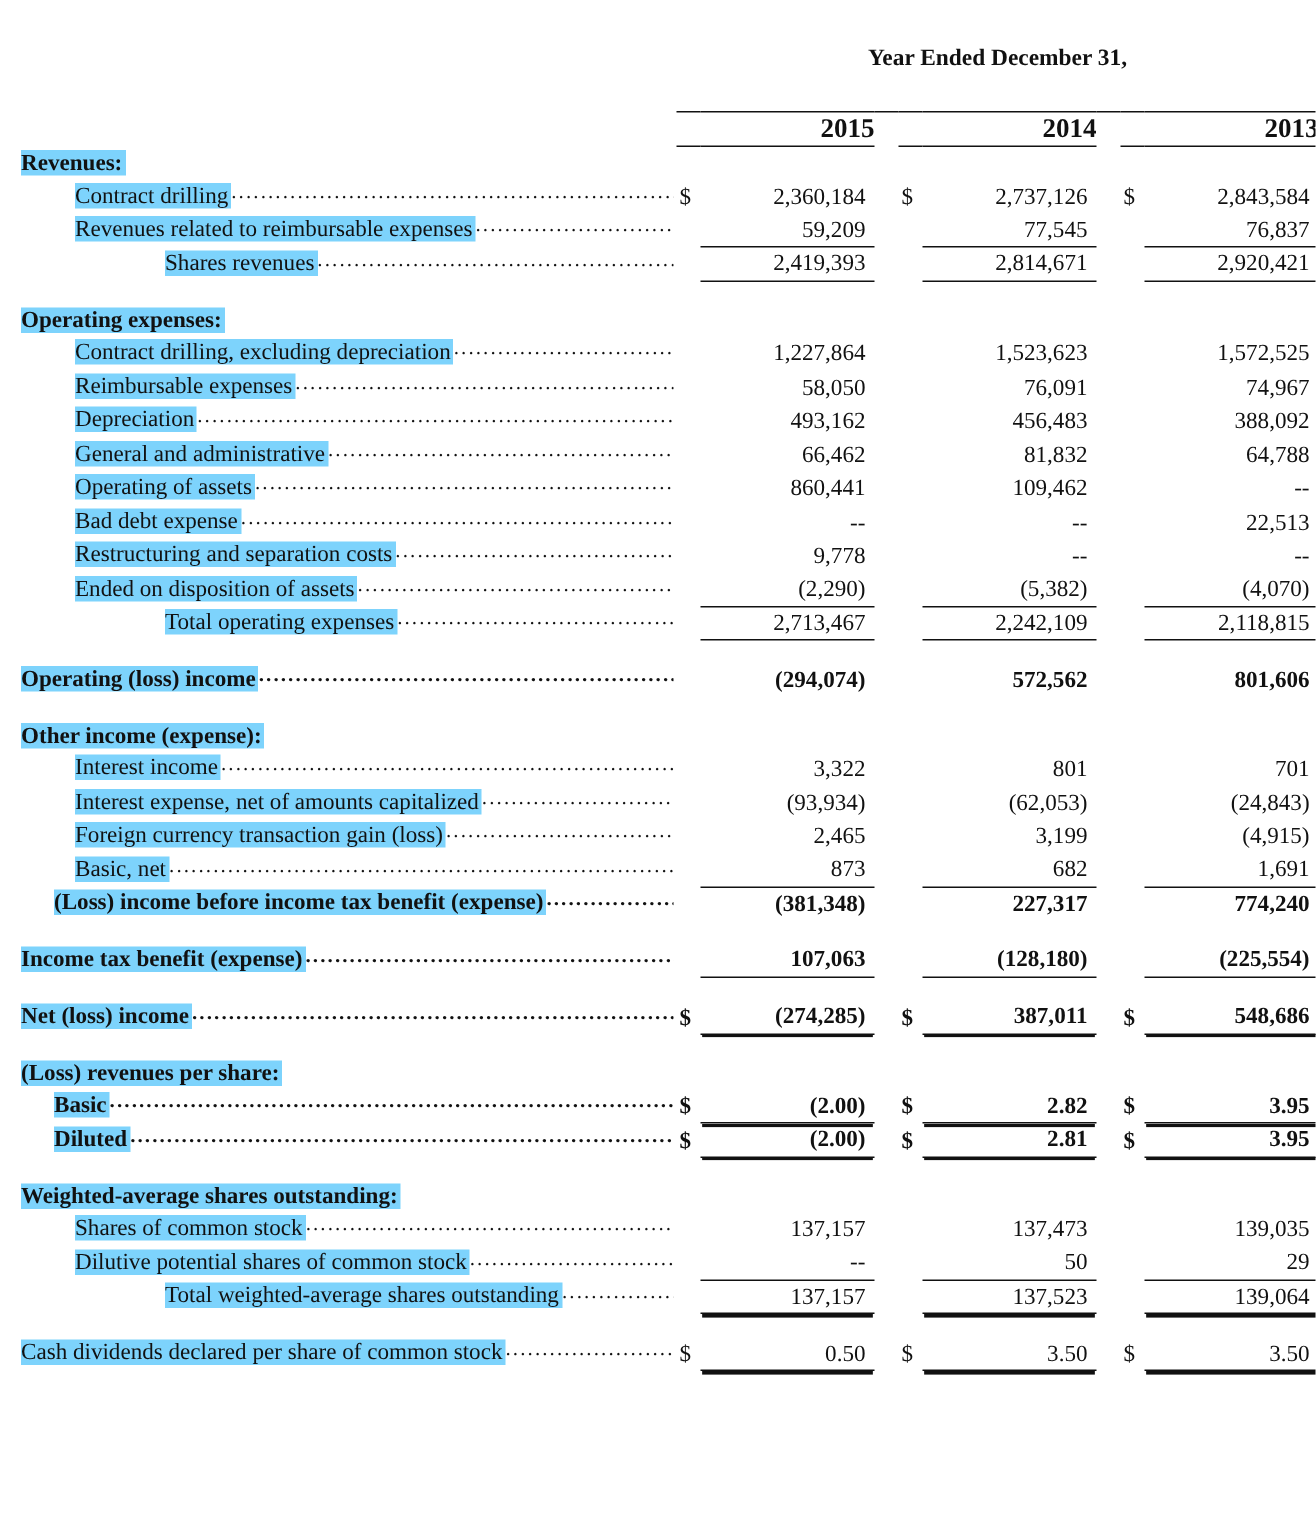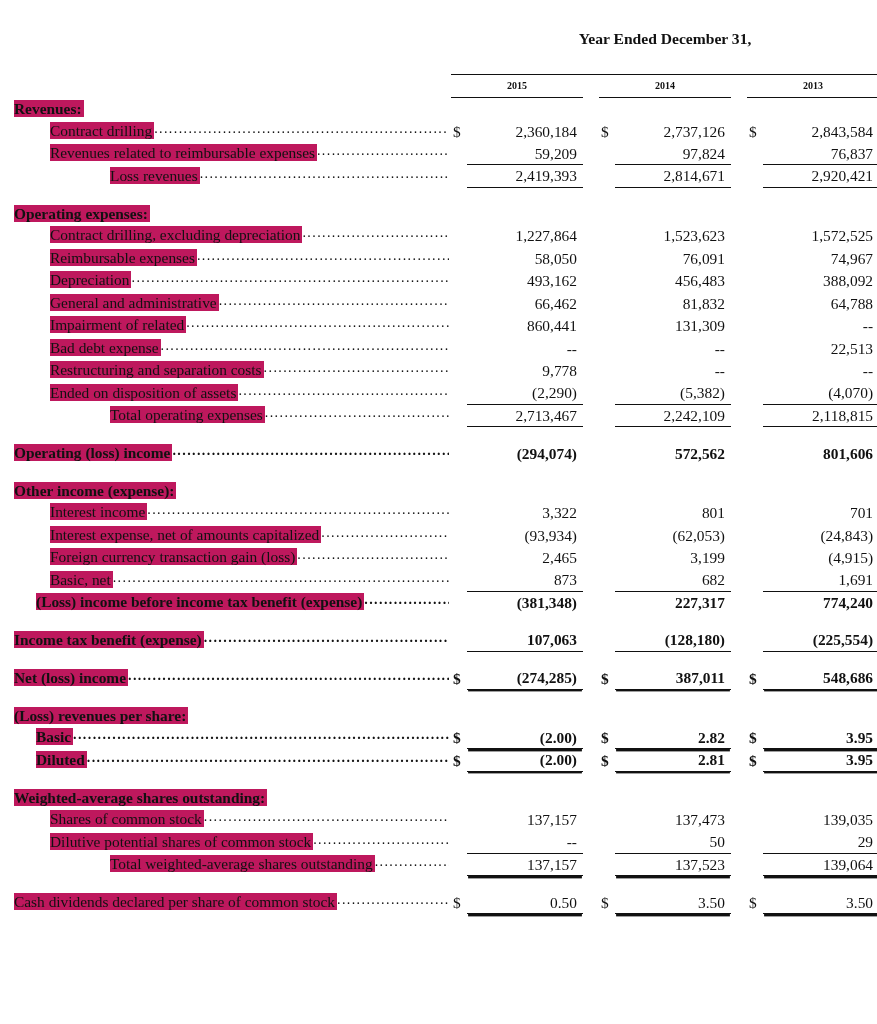--- a/index.html
+++ b/index.html
@@ -46,21 +46,21 @@
   td.label {
     position: relative;
     overflow: hidden;
     padding-right: 2px;
   }
   .lbl-inner {
     display: block;
     position: relative;
     overflow: hidden;
   }
-  .lbl-txt { background: #be185d; padding-right: 2px; }
+  .lbl-txt { background: #7dd3fc; padding-right: 2px; }
   .leader {
     position: relative;
     top: -3px;
     letter-spacing: 1.4px;
     font-size: 14px;
   }
 
   
   .ind0 { padding-left: 0px; }
   .ind1 { padding-left: 36px; }
@@ -85,23 +85,23 @@
   .rule-double {
     border-bottom: 1.2px solid #111;
     box-shadow: 0 3.5px 0 -1.1px #111;
   }
 
   
   .hdr-span {
     border-bottom: 1.3px solid #111;
   }
   td.hdr-year {
-    text-align: center;
+    text-align: right;
     font-weight: bold;
-    font-size: 10px;
+    font-size: 18px;
     padding-bottom: 1px;
   }
   .hdr-title {
     text-align: center;
     font-weight: bold;
     font-size: 15.6px;
     padding-bottom: 3px;
   }
 
   tr.spacer td { height: 15px; line-height: 15px; }
@@ -168,28 +168,28 @@
           <td class="num">2,843,584</td>
         </tr>
         <tr>
           <td class="label ind1">
             <span class="lbl-inner"><span class="lbl-txt">Revenues related to reimbursable expenses</span><span class="leader">........................................................................................................................</span></span>
           </td>
           <td class="cur"></td>
           <td class="num">59,209</td>
           <td></td>
           <td class="cur"></td>
-          <td class="num">97,824</td>
+          <td class="num">77,545</td>
           <td></td>
           <td class="cur"></td>
           <td class="num">76,837</td>
         </tr>
         <tr>
           <td class="label ind2">
-            <span class="lbl-inner"><span class="lbl-txt">Loss revenues</span><span class="leader">........................................................................................................................</span></span>
+            <span class="lbl-inner"><span class="lbl-txt">Shares revenues</span><span class="leader">........................................................................................................................</span></span>
           </td>
           <td class="cur"></td>
           <td class="num rule-top rule-bottom">2,419,393</td>
           <td></td>
           <td class="cur"></td>
           <td class="num rule-top rule-bottom">2,814,671</td>
           <td></td>
           <td class="cur"></td>
           <td class="num rule-top rule-bottom">2,920,421</td>
         </tr>
@@ -256,27 +256,27 @@
           <td class="num">66,462</td>
           <td></td>
           <td class="cur"></td>
           <td class="num">81,832</td>
           <td></td>
           <td class="cur"></td>
           <td class="num">64,788</td>
         </tr>
         <tr>
           <td class="label ind1">
-            <span class="lbl-inner"><span class="lbl-txt">Impairment of related</span><span class="leader">........................................................................................................................</span></span>
+            <span class="lbl-inner"><span class="lbl-txt">Operating of assets</span><span class="leader">........................................................................................................................</span></span>
           </td>
           <td class="cur"></td>
           <td class="num">860,441</td>
           <td></td>
           <td class="cur"></td>
-          <td class="num">131,309</td>
+          <td class="num">109,462</td>
           <td></td>
           <td class="cur"></td>
           <td class="num">--</td>
         </tr>
         <tr>
           <td class="label ind1">
             <span class="lbl-inner"><span class="lbl-txt">Bad debt expense</span><span class="leader">........................................................................................................................</span></span>
           </td>
           <td class="cur"></td>
           <td class="num">--</td>

